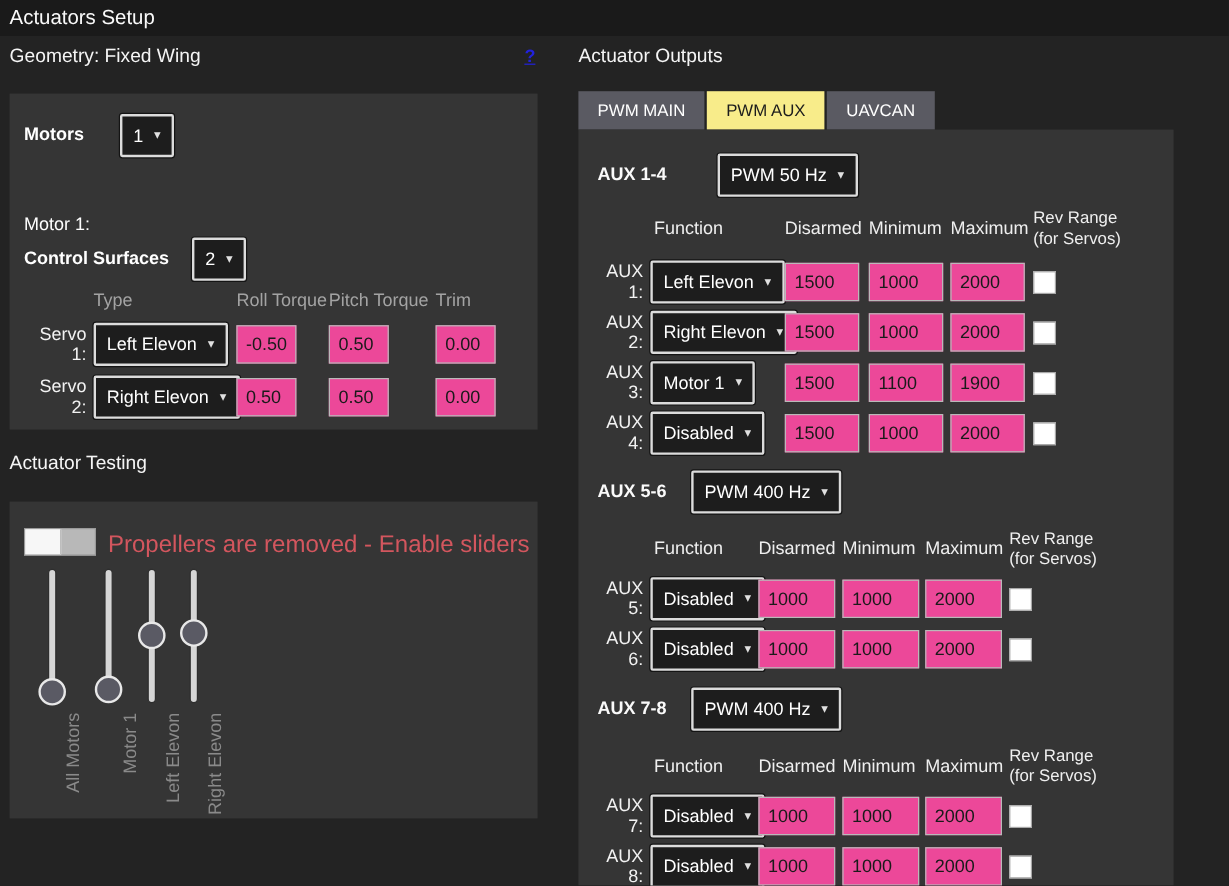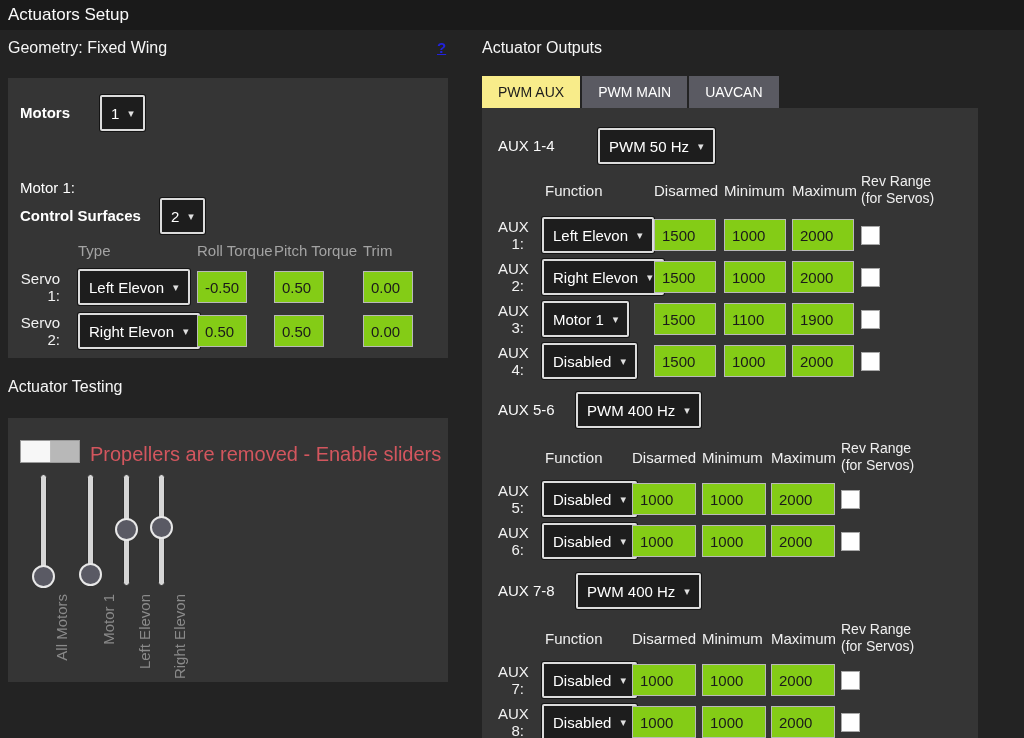--- a/index.html
+++ b/index.html
@@ -27,48 +27,48 @@
   .dd {
     display:inline-flex; align-items:center; height:36px;
     background:#1d1d1d; border:2px solid #dcdcdc; border-radius:2px;
     box-shadow:0 0 0 1px #141414; padding:0 9px; gap:9px; color:#fff;
     cursor:pointer; white-space:nowrap; justify-self:start;
   }
   .dd .caret { font-size:11px; color:#e0e0e0; line-height:1; }
 
   
   .field {
-    height:32px; background:#84cc16; border:1px solid #b9b9b9; color:#1a1a1a;
+    height:32px; background:#ec4899; border:1px solid #b9b9b9; color:#1a1a1a;
     font-family:"Liberation Sans", sans-serif; font-size:15px; padding:0 7px; width:62px;
   }
   .servo-grid .field { width:50px; }
   .gridB .field { width:64px; }
 
   
   .checkbox { width:19px; height:19px; background:#fff; border:1px solid #a8a8a8; cursor:pointer; }
 
   
   .lbl-abs { position:absolute; }
   .servo-grid {
     position:absolute; left:12px; top:160px;
     display:grid; grid-template-columns:58px 119px 77px 89px 69px;
     grid-template-rows:27px; grid-auto-rows:44px; align-items:center;
   }
   .servo-grid .hdr { color:#a3a3a3; align-self:end; padding-bottom:6px; }
-  .row-label { text-align:right; padding-right:18px; color:#f2f2f2; }
+  .row-label { text-align:right; padding-right:6px; color:#f2f2f2; }
 
   
   .tabbar { position:absolute; left:482px; top:76px; display:flex; gap:2px; }
   .tab {
     height:32px; display:flex; align-items:center; padding:0 16px;
     background:#5a5a62; color:#fff; font-size:14px; cursor:pointer;
   }
   .tab.active { background:#f8ec8a; color:#1c1c1c; }
 
-  .group-label { position:absolute; line-height:35px; font-weight:normal; color:#fafafa; }
+  .group-label { position:absolute; line-height:35px; font-weight:bold; color:#fafafa; }
   .rate-dd { position:absolute; }
 
   .hdr-grid, .rows-grid { position:absolute; left:16px; display:grid; align-items:center; }
   .gridA { grid-template-columns:44px 112px 70px 68px 69px 19px; }
   .gridB { grid-template-columns:44px 90px 70px 69px 70px 19px; }
   .hdr-grid { height:40px; }
   .rows-grid { grid-auto-rows:42px; }
   .hdr-grid > div { color:#efefef; white-space:nowrap; }
   .hdr-fn { padding-left:3px; }
   .hdr-rev { font-size:14px; line-height:17px; }
@@ -157,22 +157,22 @@
   <div class="slider-label" style="left:38px;">Left Elevon</div>
 
   <div class="slider-track" style="left:150px;"></div>
   <div class="slider-handle" style="left:142px; top:98px;"></div>
   <div class="slider-label" style="left:73px;">Right Elevon</div>
 </div>
 
 <div class="section-title" style="left:482px; top:39px;">Actuator Outputs</div>
 
 <div class="tabbar">
+  <div class="tab">PWM MAIN</div>
   <div class="tab active">PWM AUX</div>
-  <div class="tab">PWM MAIN</div>
   <div class="tab">UAVCAN</div>
 </div>
 
 <div class="panel" id="panel-outputs">
 
   <div class="group-label" style="left:16px; top:20px;">AUX 1-4</div>
   <div class="dd rate-dd" style="left:116px; top:20px;">
     <span>PWM 50 Hz</span>
     <span class="caret">▾</span>
   </div>

